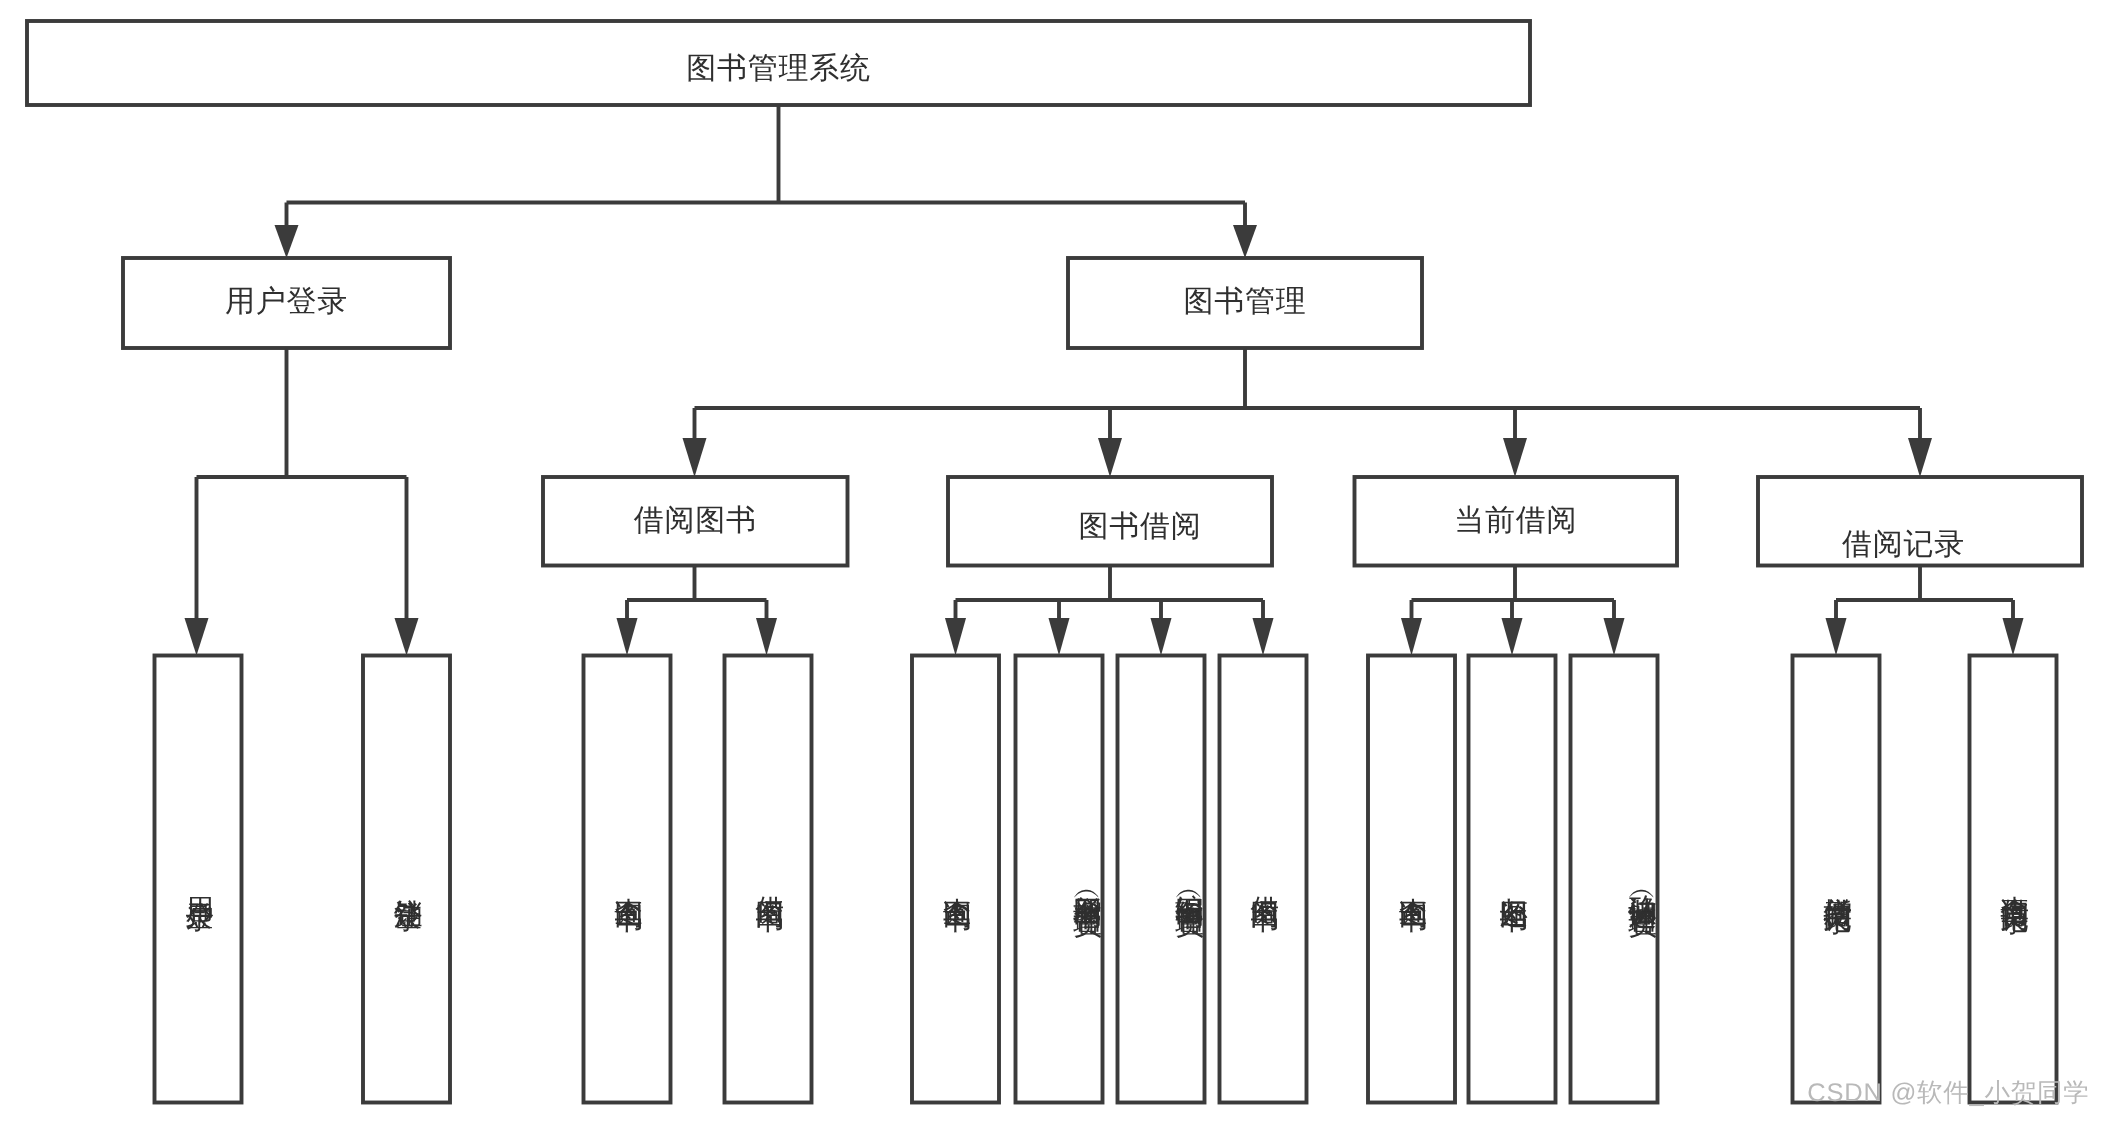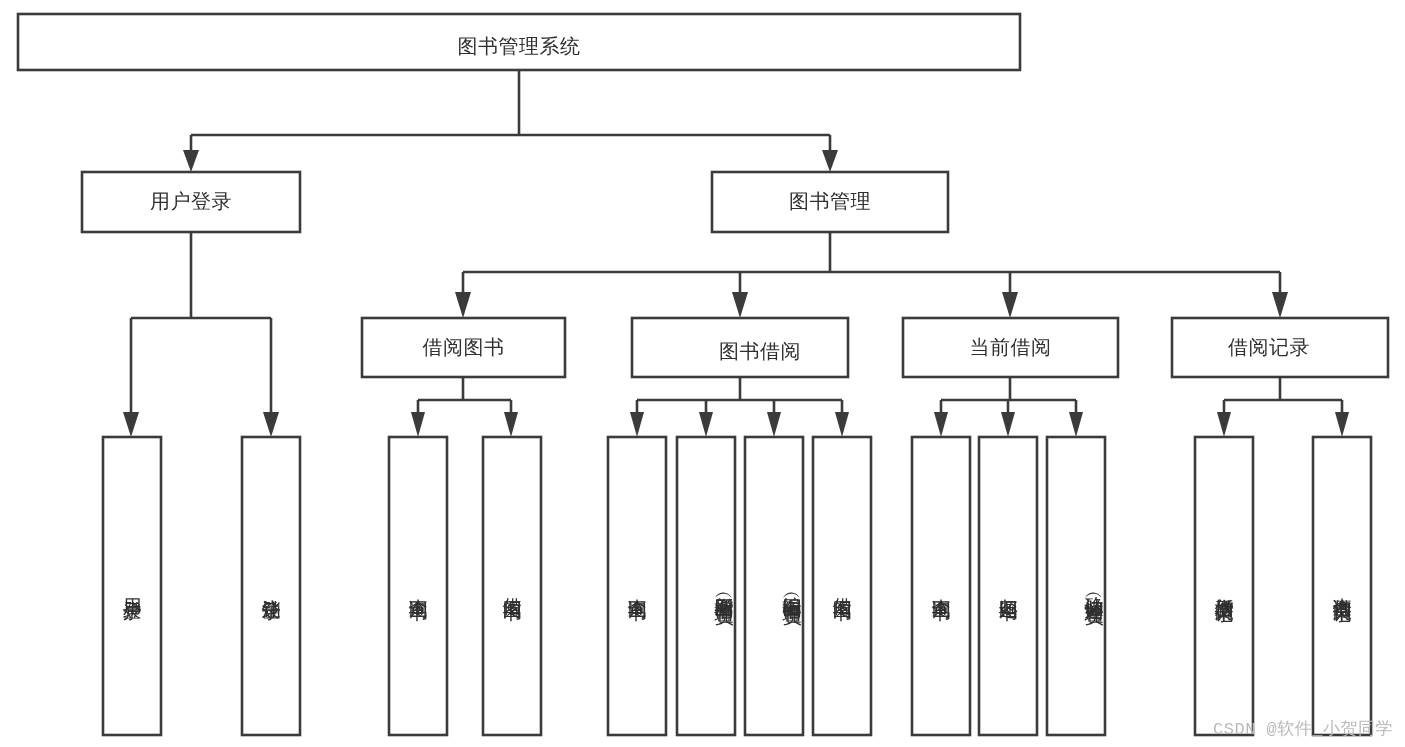--- a/index.html
+++ b/index.html
@@ -69,21 +69,20 @@
   }
   #watermark {
     position: absolute;
     right: 12px;
     bottom: 7px;
     font-size: 17px;
     color: #b9b9b9;
     letter-spacing: 0.5px;
     white-space: nowrap;
     user-select: none;
-    font-family: Liberation Mono, monospace;
   }
 </style>
 </head>
 <body>
 
 <div id="diagram-root">
 
   <svg id="diagram-svg" viewBox="0 0 1405 747">
 
     <g>
@@ -190,21 +189,21 @@
   </svg>
 
   <div class="node-label horizontal" style="left:18px; top:14px; width:1002px; height:66px;">图书管理系统</div>
 
   <div class="node-label horizontal" style="left:82px; top:172px; width:218px; height:60px;">用户登录</div>
   <div class="node-label horizontal" style="left:712px; top:172px; width:236px; height:60px;border-radius:30px;">图书管理</div>
 
   <div class="node-label horizontal" style="left:362px; top:318px; width:203px; height:59px;">借阅图书</div>
   <div class="node-label horizontal" style="left:652px; top:318px; width:216px; height:67px;">图书借阅</div>
   <div class="node-label horizontal" style="left:903px; top:318px; width:215px; height:59px;text-align:center;">当前借阅</div>
-  <div class="node-label horizontal" style="left:1172px; top:318px; width:194px; height:59px;border-radius:19px;">借阅记录</div>
+  <div class="node-label horizontal" style="left:1172px; top:334px; width:194px; height:59px;border-radius:19px;">借阅记录</div>
 
   <div class="node-label vertical centered" style="left:103px; top:437px; width:58px; height:298px;">用户登录</div>
   <div class="node-label vertical centered" style="left:242px; top:437px; width:58px; height:298px;">注销登录</div>
 
   <div class="node-label vertical centered" style="left:389px; top:437px; width:58px; height:298px;">查询图书</div>
   <div class="node-label vertical centered" style="left:483px; top:437px; width:58px; height:298px;">借阅图书</div>
 
   <div class="node-label vertical centered" style="left:608px; top:437px; width:58px; height:298px;">查询图书</div>
   <div class="node-label vertical" style="left:677px; top:437px; width:58px; height:298px;">新增图书（管理员）</div>
   <div class="node-label vertical" style="left:745px; top:437px; width:58px; height:298px;">编辑图书（管理员）</div>

